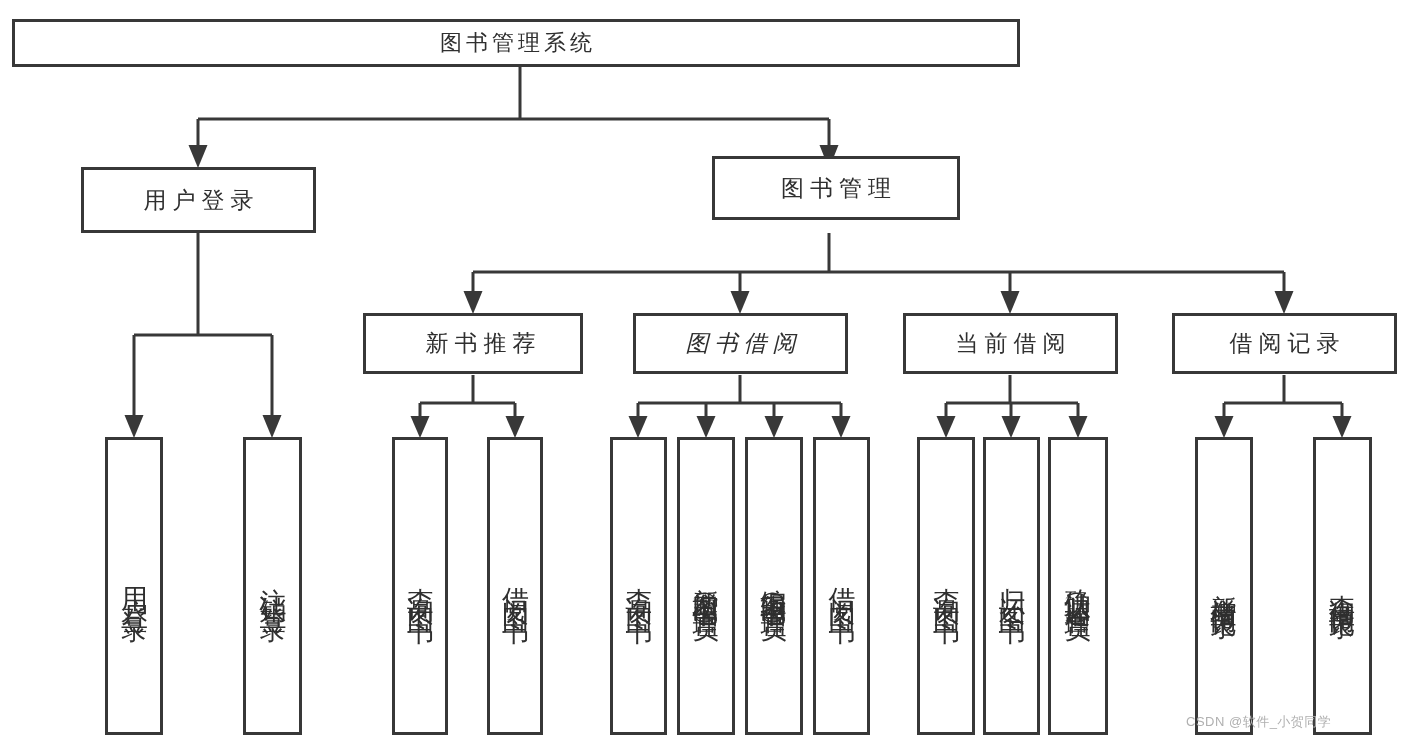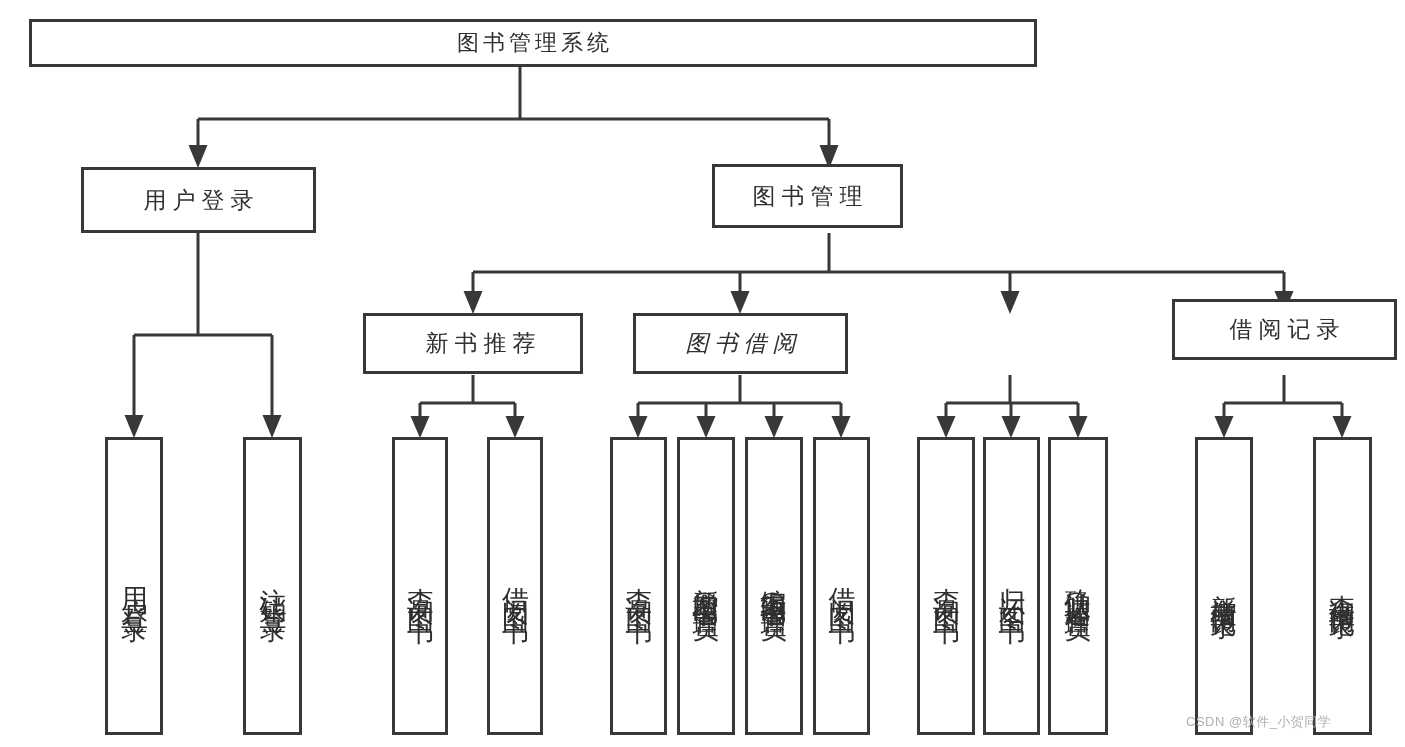--- a/index.html
+++ b/index.html
@@ -123,38 +123,41 @@
       <polygon points="1068.5,416 1087.5,416 1078,438"></polygon>
     </g>
 
     <g>
       <path d="M1284,375 V403 M1224,403 H1342 M1224,403 V417 M1342,403 V417"></path>
       <polygon points="1214.5,416 1233.5,416 1224,438"></polygon>
       <polygon points="1332.5,416 1351.5,416 1342,438"></polygon>
     </g>
   </svg>
 
-  <div class="node" style="left:29px; top:19px; width:1008px; height:48px;">
+  <div class="node" style="left:12px; top:19px; width:1008px; height:48px;">
     <span class="title-label">图书管理系统</span>
   </div>
 
   <div class="node" style="left:81px; top:167px; width:235px; height:66px;">
     <span class="h-label">用户登录</span>
   </div>
-  <div class="node" style="left:712px; top:164px; width:191px; height:64px;">
+  <div class="node" style="left:712px; top:156px; width:248px; height:64px;">
     <span class="h-label">图书管理</span>
   </div>
 
   <div class="node" style="left:363px; top:313px; width:220px; height:61px;padding-left:15px;">
     <span class="h-label">新书推荐</span>
   </div>
   <div class="node" style="left:633px; top:313px; width:215px; height:61px;font-style:italic;">
     <span class="h-label">图书借阅</span>
   </div>
-  <div class="node" style="left:1172px; top:299px; width:225px; height:61px;">
+  <div class="node" style="left:903px; top:313px; width:215px; height:61px;">
+    <span class="h-label">当前借阅</span>
+  </div>
+  <div class="node" style="left:1172px; top:313px; width:225px; height:61px;">
     <span class="h-label">借阅记录</span>
   </div>
 
   <div class="node" style="left:105px; top:437px; width:58px; height:298px;">
     <span class="v-label">用户登录</span>
   </div>
   <div class="node" style="left:243px; top:437px; width:59px; height:298px;">
     <span class="v-label">注销登录</span>
   </div>
 

